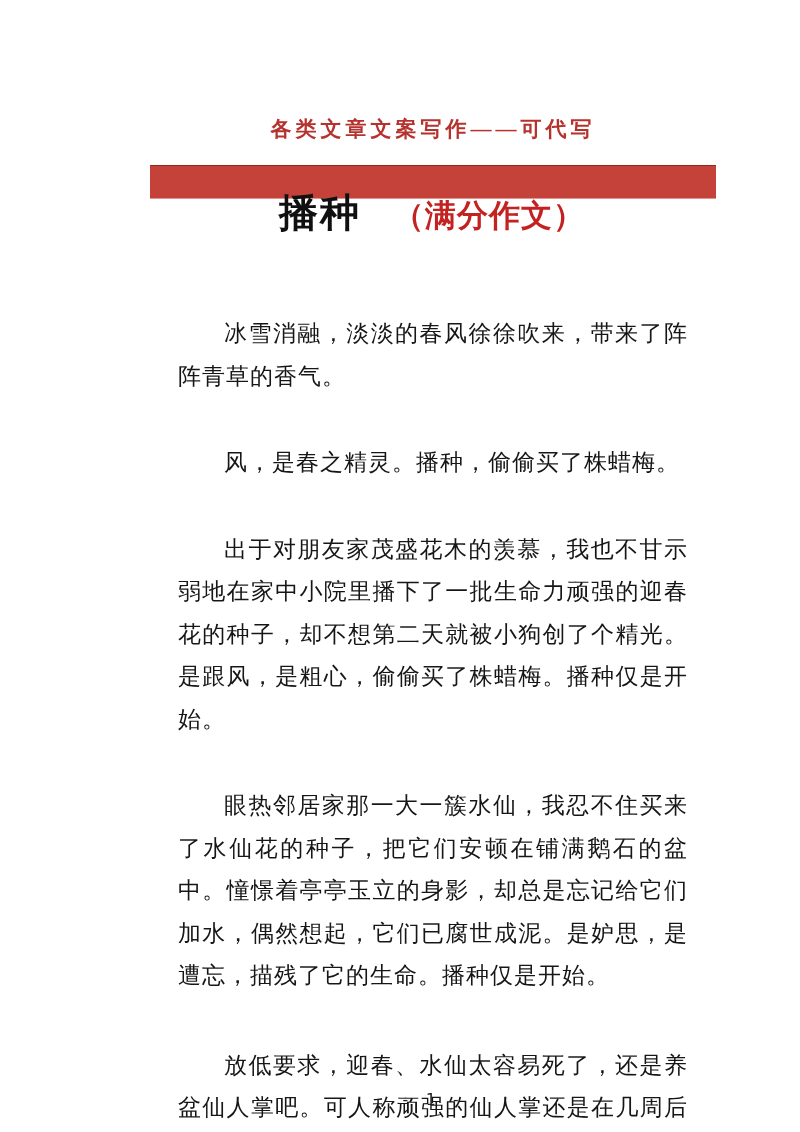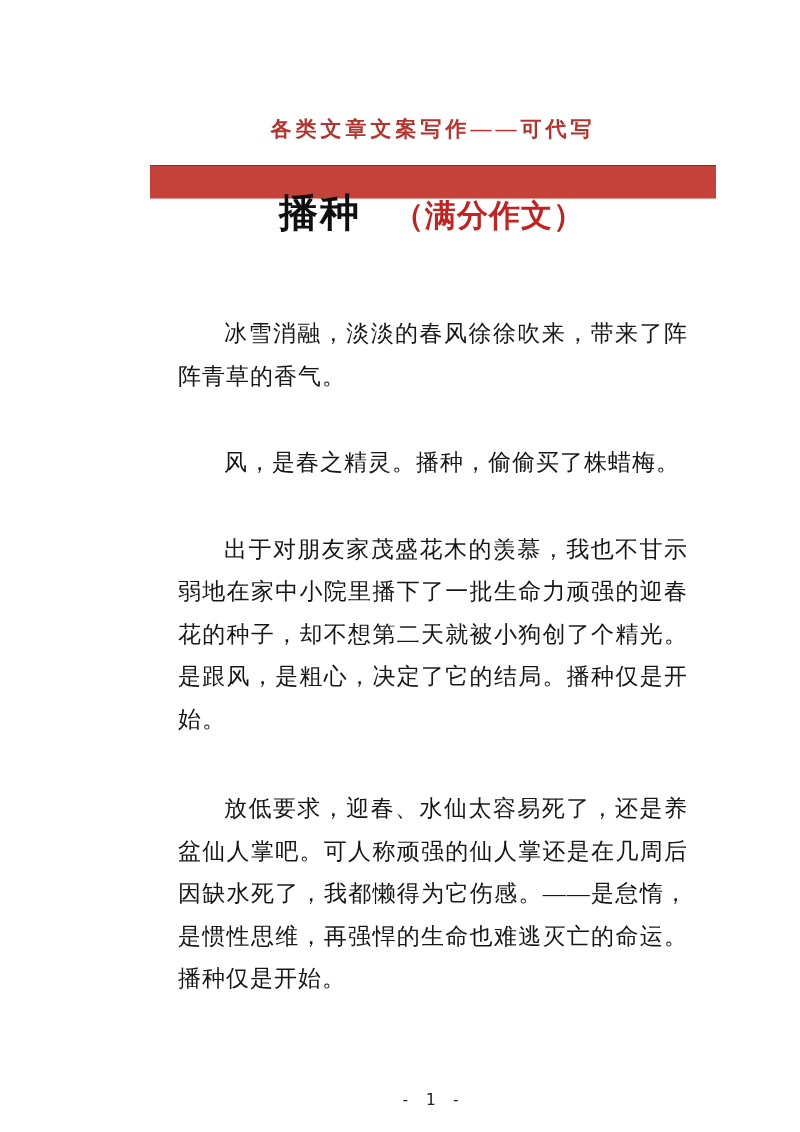--- a/index.html
+++ b/index.html
@@ -100,21 +100,22 @@
     <div class="header-rule"></div>
   </div>
 
   <div class="title">
     <span class="title-main">播种</span><span class="title-annotation">（满分作文）</span>
   </div>
 
   <div class="content">
     <p>冰雪消融，淡淡的春风徐徐吹来，带来了阵阵青草的香气。</p>
     <p>风，是春之精灵。播种，偷偷买了株蜡梅。</p>
-    <p>出于对朋友家茂盛花木的羡慕，我也不甘示弱地在家中小院里播下了一批生命力顽强的迎春花的种子，却不想第二天就被小狗创了个精光。是跟风，是粗心，决定了它的结局。播种仅是开始。</p>
+    <p>出于对朋友家茂盛花木的羡慕，我也不甘示弱地在家中小院里播下了一批生命力顽强的迎春花的种子，却不想第二天就被小狗创了个精光。是跟风，是粗心，偷偷买了株蜡梅。播种仅是开始。</p>
+    <p>眼热邻居家那一大一簇水仙，我忍不住买来了水仙花的种子，把它们安顿在铺满鹅石的盆中。憧憬着亭亭玉立的身影，却总是忘记给它们加水，偶然想起，它们已腐世成泥。是妒思，是遭忘，描残了它的生命。播种仅是开始。</p>
     <p class="spaced">放低要求，迎春、水仙太容易死了，还是养盆仙人掌吧。可人称顽强的仙人掌还是在几周后因缺水死了，我都懒得为它伤感。——是怠惰，是惯性思维，再强悍的生命也难逃灭亡的命运。播种仅是开始。</p>
   </div>
 
   <div class="footer">
     <span class="page-number">- 1 -</span>
   </div>
 
 </div>
 
 </body></html>

